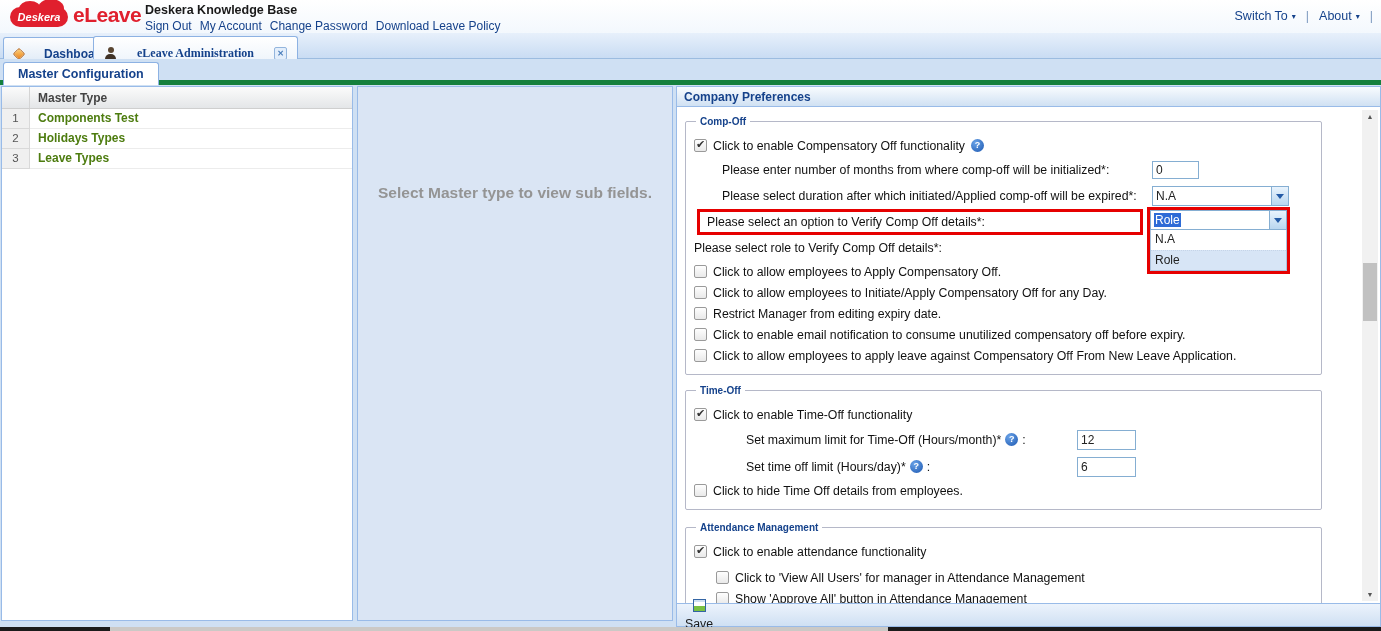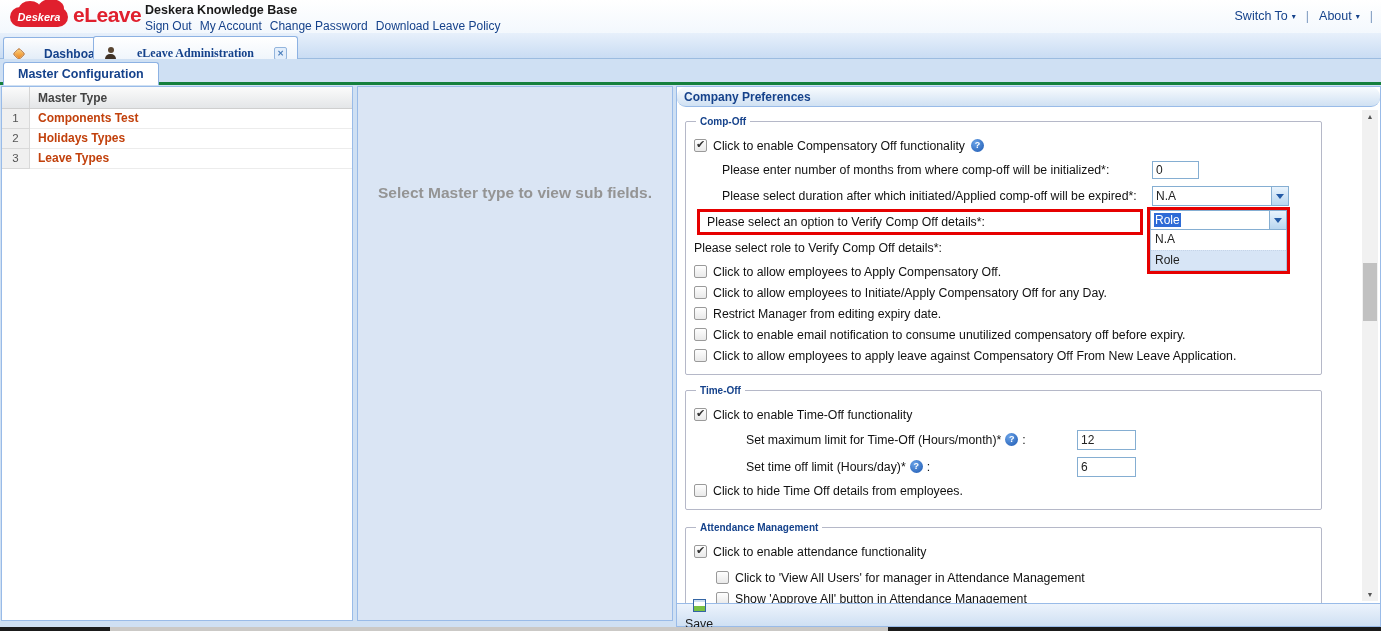--- a/index.html
+++ b/index.html
@@ -44,48 +44,48 @@
              border:1px solid #b55f10; border-radius:2px; transform:rotate(45deg) scale(.9); }
   .user-ic { position:relative; width:13px; height:13px; }
   .user-ic::before { content:""; position:absolute; left:3.5px; top:0; width:6px; height:6px;
              border-radius:50%; background:#5a4632; }
   .user-ic::after { content:""; position:absolute; left:1px; bottom:0; width:11px; height:6px;
              border-radius:5px 5px 0 0; background:#3f3226; }
   .closebox { width:13px; height:13px; background:#e3eefb; border:1px solid #93b5dd; border-radius:2px;
              color:#4a7ebb; font-size:8px; line-height:11px; text-align:center; font-weight:bold; cursor:pointer;}
   
   .subtabstrip { position:absolute; left:0; top:59px; width:1381px; height:26px;
-                 background:#cfe0f3; border-bottom:3px solid #15803d; }
+                 background:#cfe0f3; border-bottom:5px solid #15803d; }
   .subtab { position:absolute; left:3px; top:3px; height:23px; background:#fff;
             border:1px solid #8db2e3; border-bottom:none; border-radius:3px 3px 0 0;
             padding:4px 14px 0; font-weight:bold; color:#15428b; font-size:12.5px; }
   
   .left-panel { position:absolute; left:1px; top:86px; width:352px; height:535px;
                 background:#fff; border:1px solid #99bbe8; }
   .grid-header { height:22px; display:flex; background:linear-gradient(#fbfbfb,#e4e6e8);
                  border-bottom:1px solid #cfcfcf; }
   .gh-num { width:28px; border-right:1px solid #d4d4d4; }
   .gh-name { flex:1; padding:4px 0 0 8px; font-weight:bold; color:#444; }
   .grid-row { height:20px; display:flex; cursor:pointer; }
   .gr-num { width:28px; background:#f0f0f0; border-right:1px solid #d9d9d9;
             border-bottom:1px solid #d9d9d9; color:#555; font-size:11.5px;
             text-align:center; line-height:19px; }
   .gr-name { flex:1; border-bottom:1px solid #ececec; padding-left:8px;
-             line-height:19px; font-weight:bold; color:#c2410c; }
+             line-height:19px; font-weight:bold; color:#4d7c0f; }
   
   .mid-panel { position:absolute; left:357px; top:86px; width:316px; height:535px;
                background:#dae5f4; border:1px solid #99bbe8; }
   .mid-placeholder { display:block; margin-top:97px; text-align:center; color:#949494;
                font-weight:bold; font-size:15.5px; }
   
   .right-panel { position:absolute; left:676px; top:86px; width:705px; height:541px;
                  background:#fff; border:1px solid #99bbe8; }
   .rp-header { height:20px; background:linear-gradient(#f8fbfe,#d0e1f3);
                border-bottom:1px solid #99bbe8; padding:3px 0 0 7px;
-               font-weight:bold; color:#15428b;border-radius:9px; }
+               font-weight:bold; color:#15428b; }
   .rp-body { position:absolute; left:0; top:21px; right:0; bottom:23px; overflow:hidden; background:#fff; }
   .vscroll { position:absolute; top:2px; right:2px; width:16px; bottom:2px; background:#f1f1f1; }
   .vs-up   { position:absolute; top:3px;  left:0; width:16px; text-align:center; font-size:7px; color:#555; cursor:pointer;}
   .vs-down { position:absolute; bottom:3px; left:0; width:16px; text-align:center; font-size:7px; color:#555; cursor:pointer;}
   .vs-thumb{ position:absolute; top:153px; left:1px; width:14px; height:58px; background:#c1c1c1; cursor:grab;}
   .fs { margin:8px 58px 0 8px; border:1px solid #b5b8c8; border-radius:2px; padding:2px 8px 8px; background:#fff;}
   .fs legend { color:#15428b; font-weight:bold; padding:0 4px; margin-left:2px; font-size:10px; }
   .crow { display:flex; align-items:center; gap:6px; height:21px; font-size:12.3px; }
   .crow.first { margin-top:5px; height:23px; }
   .crow.ind { margin-left:22px; }

